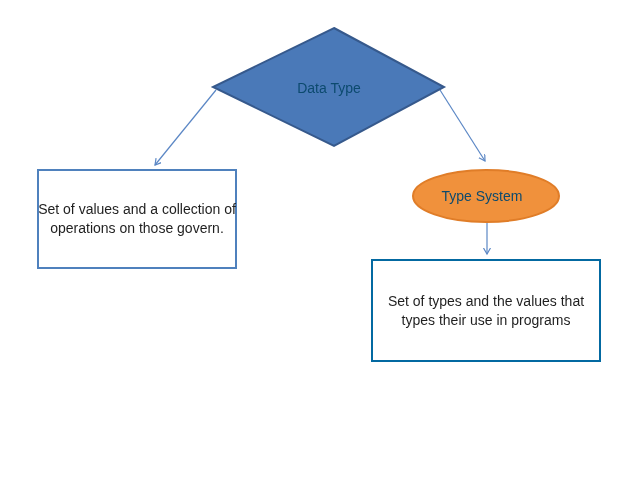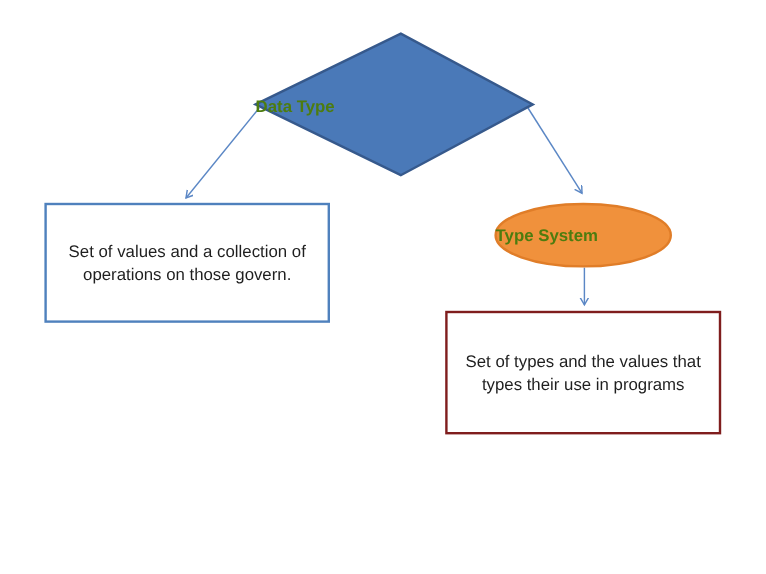--- a/index.html
+++ b/index.html
@@ -30,25 +30,25 @@
     stroke: #e07d28;
     stroke-width: 2;
   }
   .connector {
     stroke: #5b87c5;
     stroke-width: 1.2;
     fill: none;
   }
   .shape-label {
     position: absolute;
-    color: #4d7c0f;
+    color: #0c4a6e;
     font-size: 14px;
+    text-align: center;
     line-height: 16px;
     white-space: nowrap;
-    font-weight: bold;
   }
   .diamond-label {
     left: 213px;
     top: 80px;
     width: 232px;
   }
   .ellipse-label {
     left: 413px;
     top: 188px;
     width: 138px;
@@ -57,30 +57,30 @@
     position: absolute;
     box-sizing: border-box;
     background: #ffffff;
     display: flex;
     align-items: center;
     justify-content: center;
   }
   .blue-box {
     left: 37px;
     top: 169px;
-    width: 238px;
+    width: 200px;
     height: 100px;
     border: 2px solid #4f81bd;
   }
   .orange-box {
     left: 371px;
     top: 259px;
     width: 230px;
     height: 103px;
-    border: 2px solid #7f1d1d;
+    border: 2px solid #0369a1;
   }
   .box-text {
     color: #1f1f1f;
     font-size: 14px;
     line-height: 19px;
     text-align: center;
     white-space: nowrap;
   }
 </style>
 </head>

